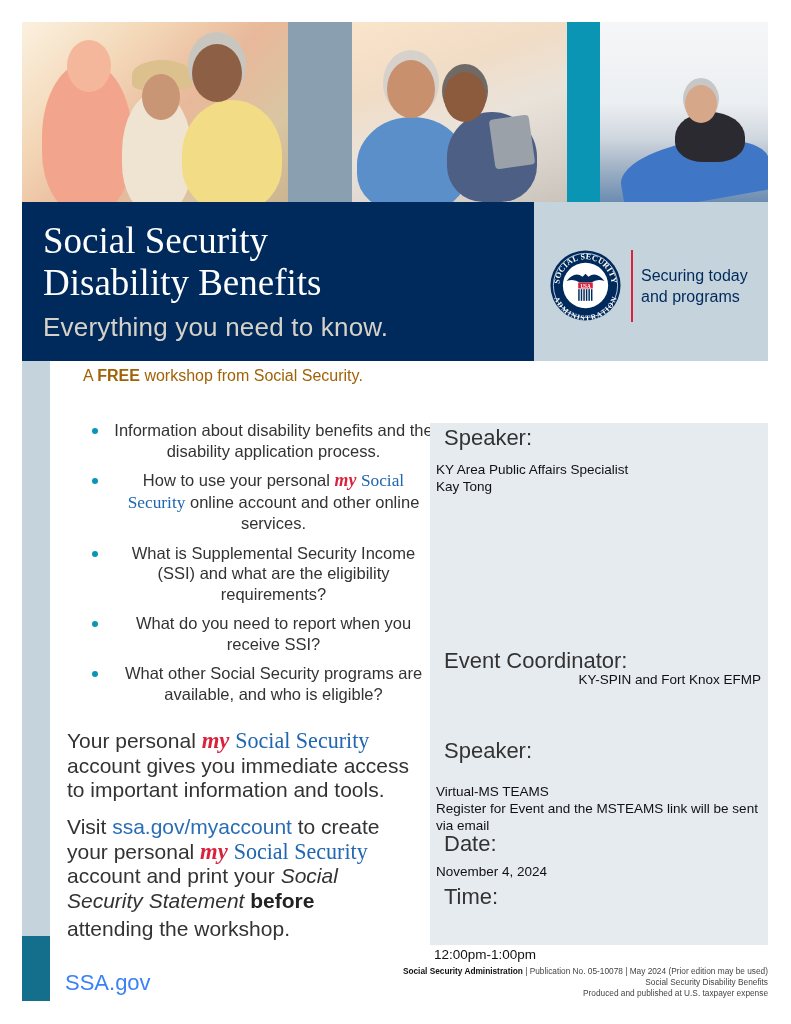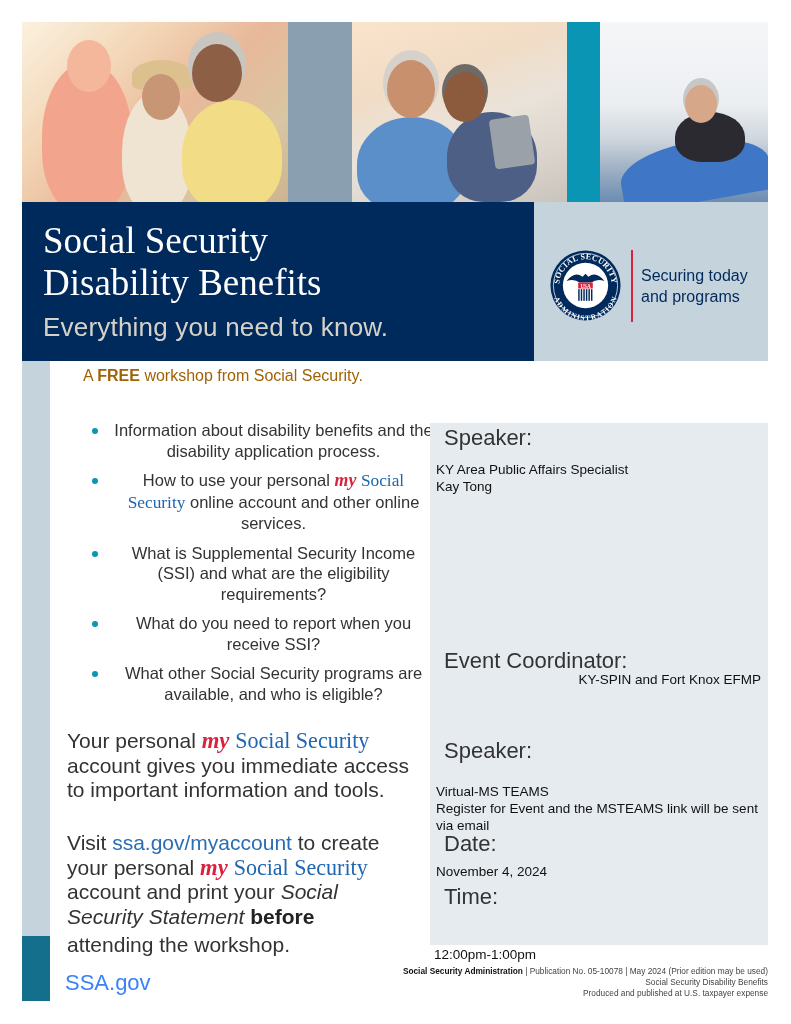--- a/index.html
+++ b/index.html
@@ -43,21 +43,21 @@
 
   .bullets { position: absolute; left: 88px; top: 420px; width: 345px; list-style: none; text-align: center; }
   .bullets li { position: relative; padding-left: 26px; font-size: 16.5px; line-height: 20.5px; color: #333; margin-bottom: 9px; }
   .bullet-dot { position: absolute; left: 4px; top: 8px; width: 6px; height: 6px; border-radius: 50%; background: #0b95b5; }
   .my { font-family: "Liberation Serif", serif; font-style: italic; font-weight: bold; color: #d9223d; font-size: 1.08em; }
   .mss { font-family: "Liberation Serif", serif; color: #2166b0; font-size: 1.05em; }
   .link { color: #2a6db5; }
 
   .para { position: absolute; left: 67px; width: 345px; font-size: 21px; line-height: 24.5px; color: #333; }
   .para-1 { top: 729px; }
-  .para-2 { top: 815px; margin-top: 16px; }
+  .para-2 { top: 815px; }
   .para-2 i { font-style: italic; }
   .para-2 b { font-weight: bold; color: #222; }
   .last-line { display: block; margin-top: 4px; }
 
   
   .info-panel { position: absolute; left: 430px; top: 423px; width: 338px; height: 522px; background: #e6ebf0; }
   .info-h { position: absolute; left: 14px; font-size: 22px; color: #333; font-weight: normal; }
   .info-v { position: absolute; left: 6px; font-size: 13.5px; line-height: 17px; color: #111; width: 325px; }
 
   

